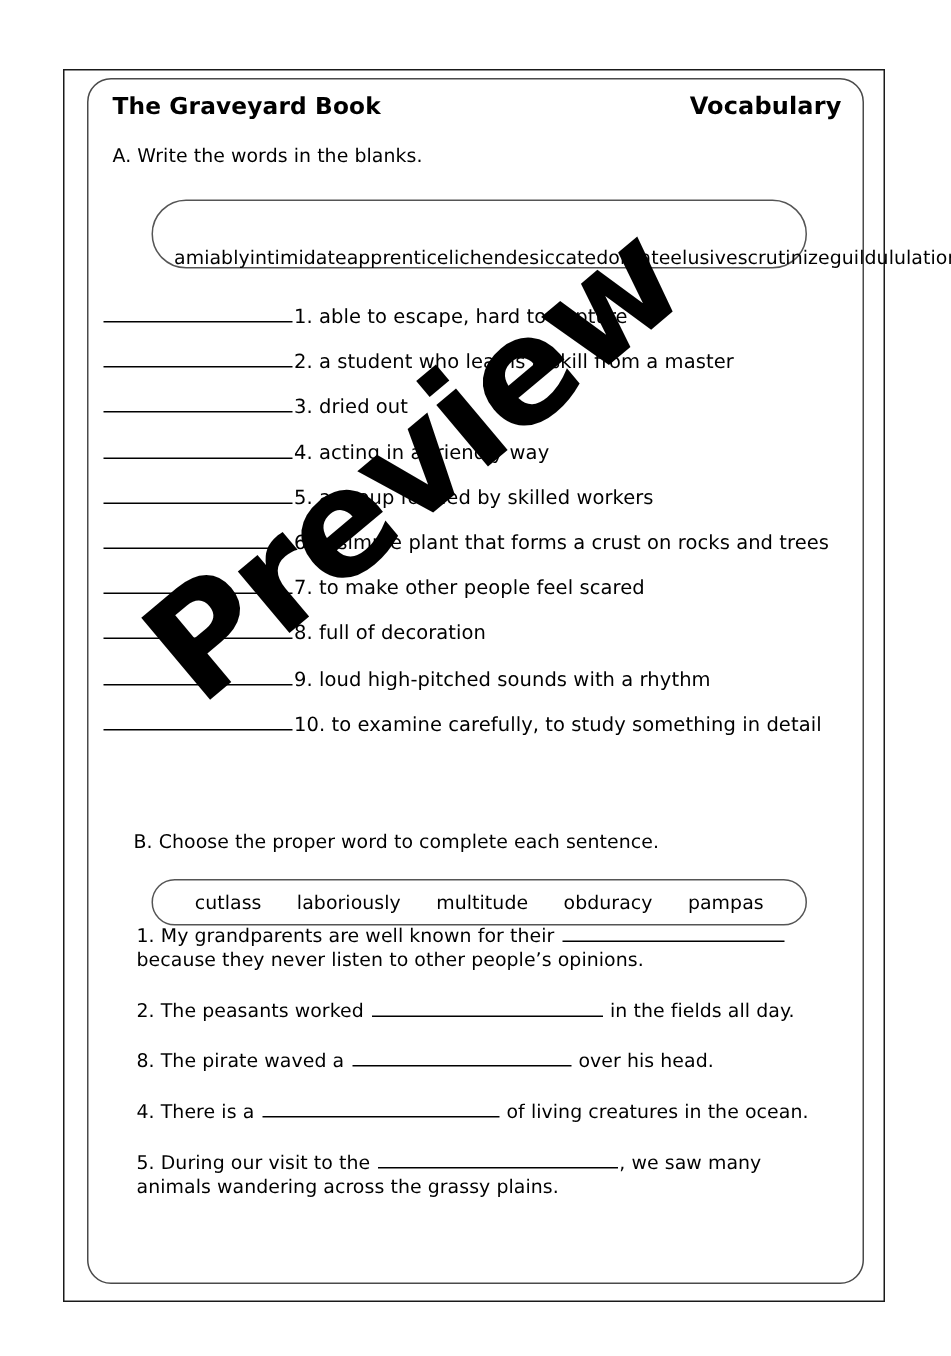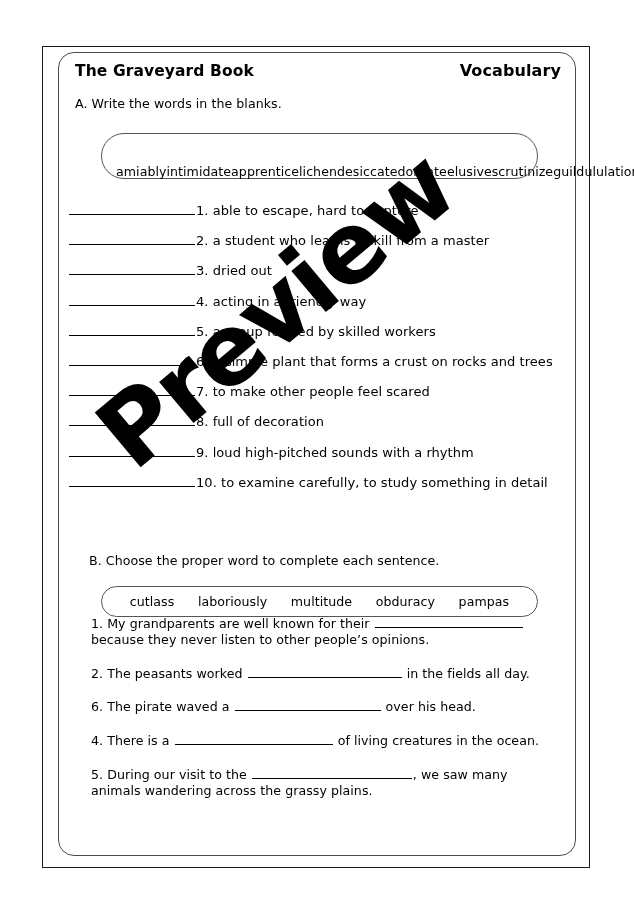--- a/index.html
+++ b/index.html
@@ -279,21 +279,21 @@
 
   <div class="sentence-list">
     <div class="sentence-row">
       <span>1. My grandparents are well known for their </span><span class="s-blank w1"></span><span></span><br>
       <span>because they never listen to other people’s opinions.</span>
     </div>
     <div class="sentence-row">
       <span>2. The peasants worked </span><span class="s-blank w2"></span><span> in the fields all day.</span>
     </div>
     <div class="sentence-row">
-      <span>6. The pirate waved a </span><span class="s-blank w3"></span><span> over his head.</span>
+      <span>8. The pirate waved a </span><span class="s-blank w3"></span><span> over his head.</span>
     </div>
     <div class="sentence-row">
       <span>4. There is a </span><span class="s-blank w4"></span><span> of living creatures in the ocean.</span>
     </div>
     <div class="sentence-row">
       <span>5. During our visit to the </span><span class="s-blank w5"></span><span>, we saw many</span><br>
       <span>animals wandering across the grassy plains.</span>
     </div>
   </div>
 

